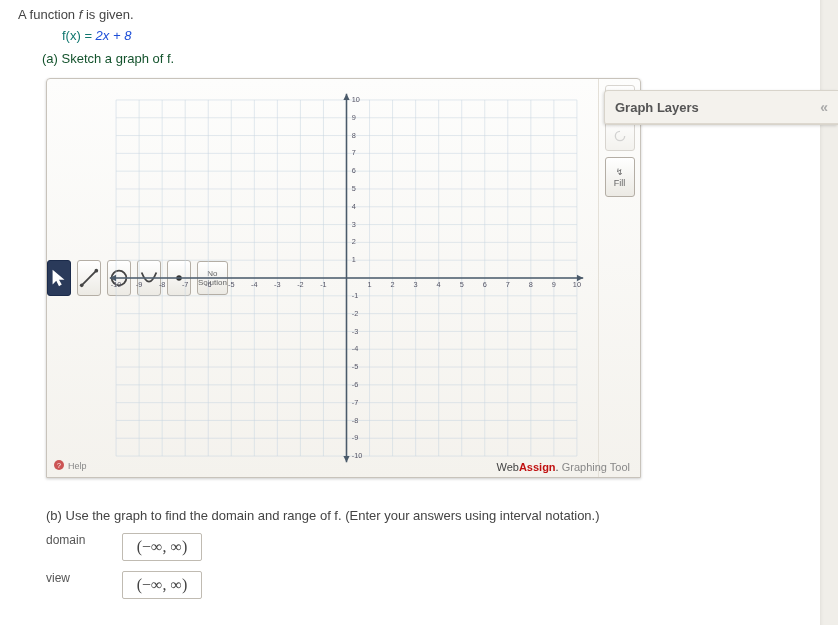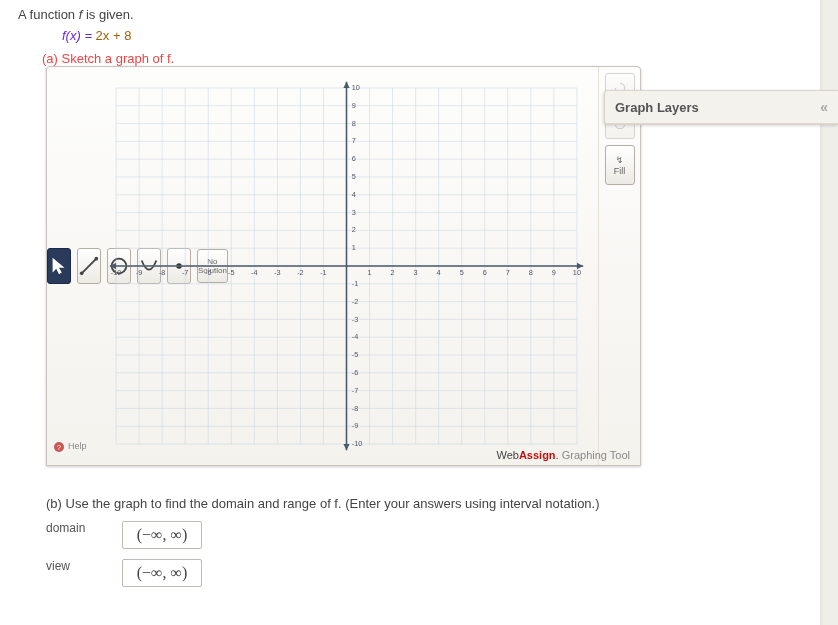--- a/index.html
+++ b/index.html
@@ -23,26 +23,26 @@
   }
   .question-intro {
     color: #444;
     margin-bottom: 6px;
   }
   .question-intro em { font-style: italic; }
   .formula {
     margin-left: 44px;
     margin-bottom: 8px;
   }
-  .formula .fx { font-style: italic; color: #6d28d9; }
-  .formula .rhs { color: #a16207; }
+  .formula .fx { color: #0f766e; }
+  .formula .rhs { color: #1d4ed8; font-style: italic; }
   .part-label {
     margin-left: 24px;
-    margin-bottom: 0;
-    color: #ef4444;
+    margin-bottom: 12px;
+    color: #14532d;
   }
 
   
   .graph-tool {
     margin-left: 28px;
     width: 595px;
     height: 400px;
     border: 1px solid #c8c3bb;
     border-radius: 4px 4px 0 0;
     background: linear-gradient(#fdfdfc,#f4f2ed);
@@ -91,21 +91,21 @@
     display:flex;align-items:center;justify-content:center;text-align:center;
     cursor:pointer;
   }
 
   .help-btn {
     position:absolute;
     left:6px;
     bottom:6px;
     width:36px;height:18px;
     font-size:9px;color:#888;
-    display:flex;align-items:flex-start;gap:3px;
+    display:flex;align-items:flex-end;gap:3px;
   }
 
   
   .graph-area {
     flex:1;
     position:relative;
   }
   .graph-svg { width: 100%; height: 100%; }
 
   .toolbar-right {

